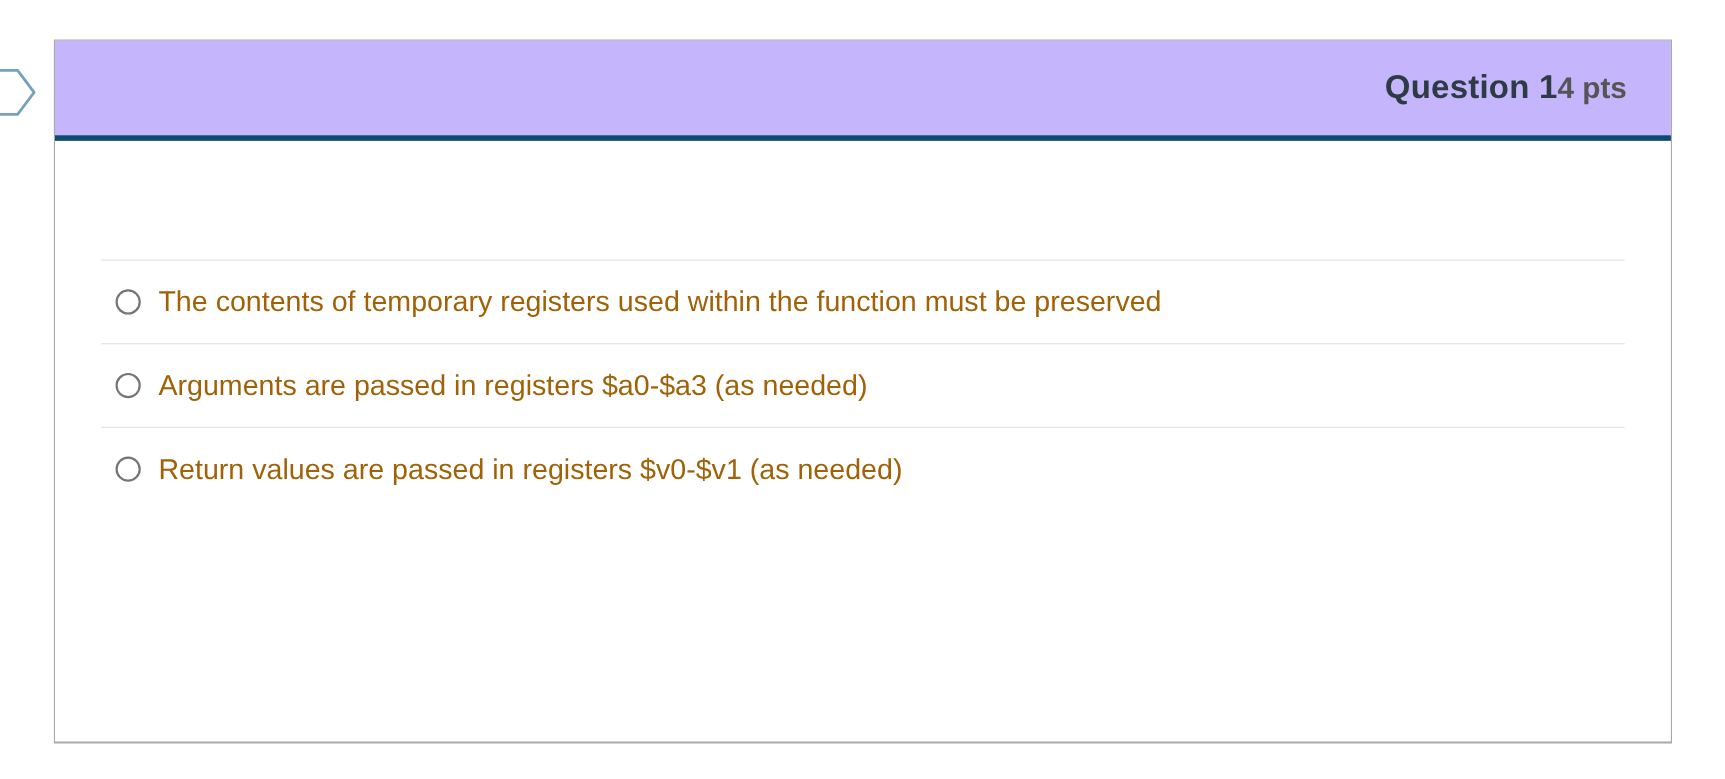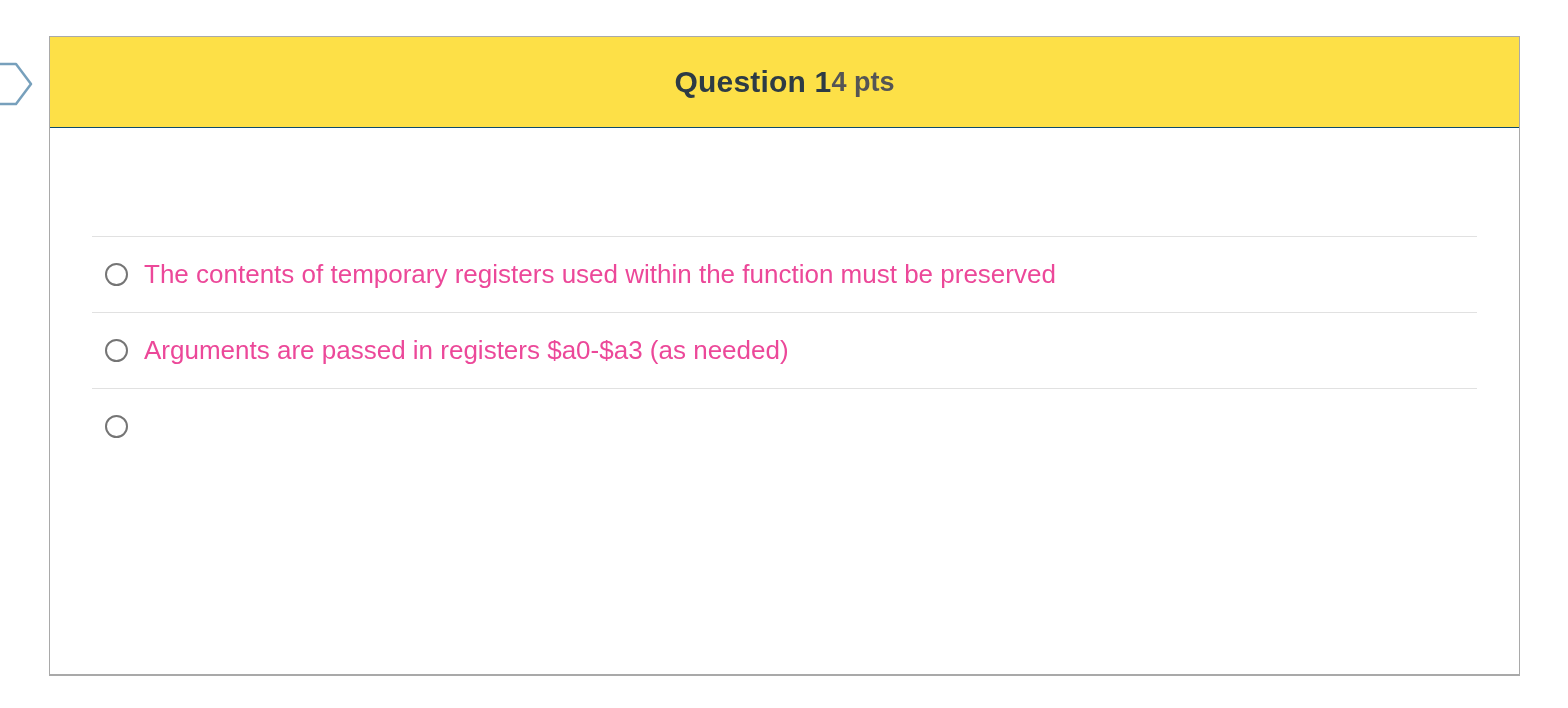--- a/index.html
+++ b/index.html
@@ -25,25 +25,25 @@
     position: absolute;
     left: 49px; top: 36px;
     width: 1471px; height: 640px;
     background: #ffffff;
     border: 1px solid #a9a9a9;
     border-bottom-width: 2px;
   }
   .q-header {
     display: flex;
     align-items: center;
-    justify-content: center;
+    justify-content: flex-end;
     height: 91px;
     padding: 0 40px;
-    background: #fde047;
-    border-bottom: 1px solid #0c4a6e;
+    background: #c4b5fd;
+    border-bottom: 5px solid #0c4a6e;
   }
   .q-title {
     font-size: 30px;
     font-weight: bold;
     color: #2d3b45;
     letter-spacing: 0.2px;
   }
   .q-points {
     font-size: 27px;
     font-weight: bold;
@@ -73,21 +73,21 @@
   .radio {
     flex: 0 0 auto;
     width: 23px; height: 23px;
     border: 2px solid #757575;
     border-radius: 50%;
     background: #ffffff;
     margin-right: 16px;
   }
   .answer-label {
     font-size: 26px;
-    color: #ec4899;
+    color: #a16207;
   }
 </style>
 </head>
 <body>
 
 <div class="page">
 
   <svg class="flag-marker" viewBox="0 0 42 48" xmlns="http://www.w3.org/2000/svg">
     <path d="M -4 4 L 24 4 L 39 24 L 24 44 L -4 44" fill="#ffffff" stroke="#77a0bc" stroke-width="2.5" stroke-linejoin="round"></path>
   </svg>
@@ -109,19 +109,20 @@
           <span class="answer-label">The contents of temporary registers used within the function must be preserved</span>
         </div>
 
         <div class="answer">
           <span class="radio"></span>
           <span class="answer-label">Arguments are passed in registers $a0-$a3 (as needed)</span>
         </div>
 
         <div class="answer">
           <span class="radio"></span>
+          <span class="answer-label">Return values are passed in registers $v0-$v1 (as needed)</span>
         </div>
 
 
       </div>
     </div>
   </div>
 </div>
 
 </body></html>

